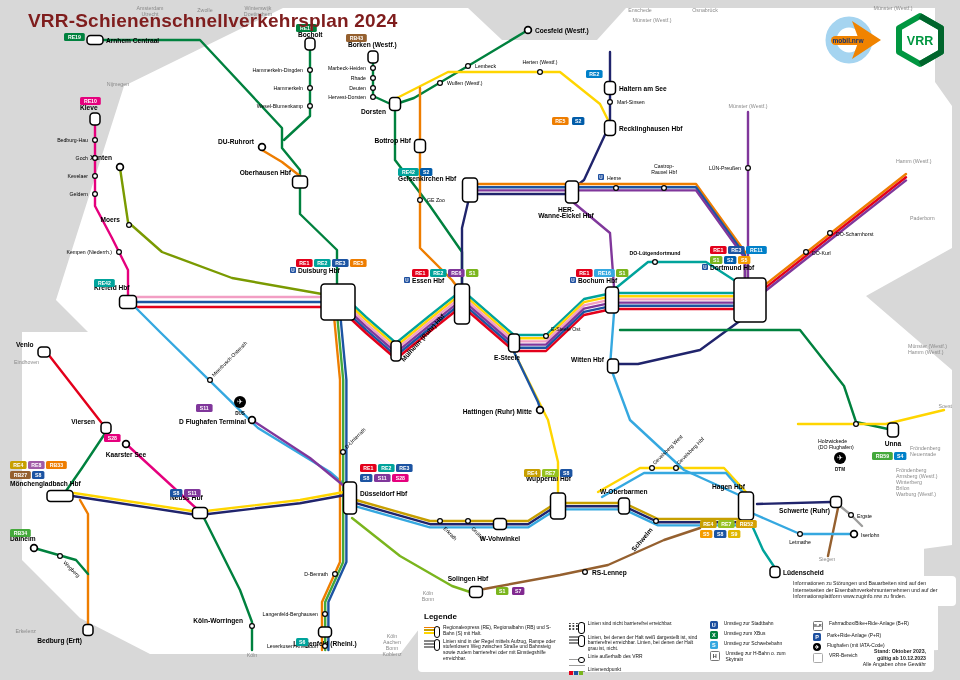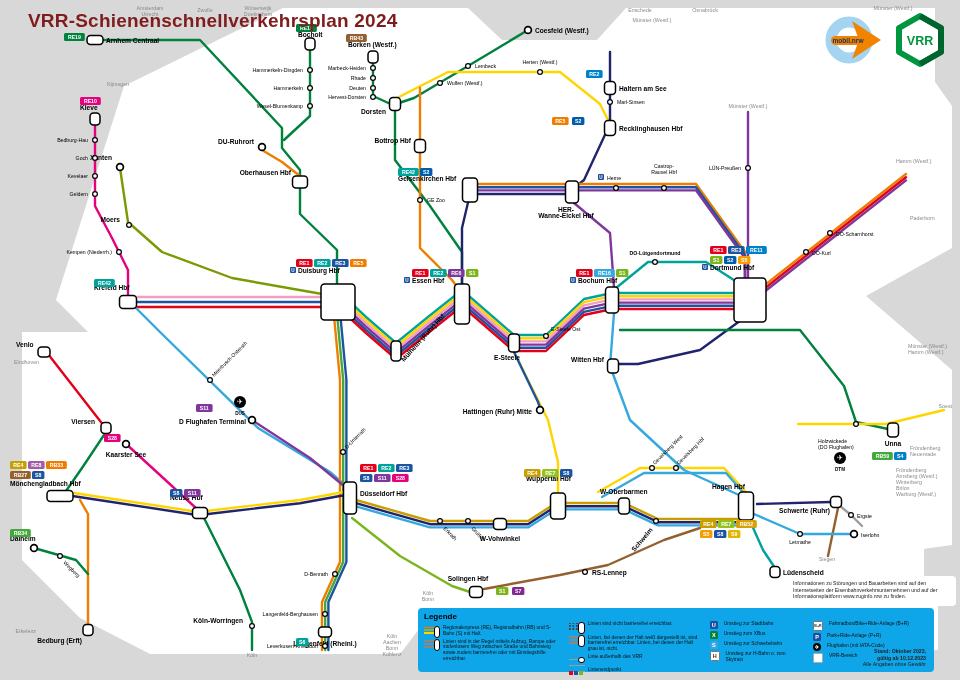--- a/index.html
+++ b/index.html
@@ -4,21 +4,21 @@
 <style>
   html,body{margin:0;padding:0;background:#b9b9b9}
   #canvas{position:relative;width:960px;height:680px;background:#d8d8d8;overflow:hidden;
           font-family:"Liberation Sans",sans-serif}
   #net{position:absolute;left:0;top:0}
   svg text{font-family:"Liberation Sans",sans-serif}
   #page-title{position:absolute;left:28px;top:10px;font-size:19px;font-weight:bold;color:#7f1d1d;letter-spacing:.2px}
   
   #logos{position:absolute;right:14px;top:12px;display:flex;gap:10px;align-items:center}
   
-  #legend{position:absolute;left:418px;top:608px;width:516px;height:64px;background:#0ea5e9;border-radius:4px;
+  #legend{position:absolute;left:418px;top:608px;width:516px;height:64px;background:#ffffff;border-radius:4px;
           padding:4px 6px;box-sizing:border-box;display:flex;gap:8px}
   #legend h4{margin:0 0 2px 0;font-size:8px}
   .lcol{display:flex;flex-direction:column;gap:2px}
   .lcol.c1{width:138px}.lcol.c2{width:132px}.lcol.c3{width:96px}.lcol.c4{width:118px}
   .litem{display:flex;align-items:flex-start;font-size:4.9px;line-height:1.18;color:#111}
   .ic{width:16px;min-width:16px;height:11px;position:relative;margin-right:3px;margin-top:0.5px}
   .ic i{display:block;height:1.8px;margin:1.1px 0;background:#888}
   .ic.lines i:nth-child(1){background:#ee7d00}.ic.lines i:nth-child(2){background:#c79f00}.ic.lines i:nth-child(3){background:#ffd500}
   .ic.dash i{background:none;background-image:linear-gradient(90deg,#444 55%,transparent 0);background-size:3.5px 1.8px}
   .ic.cap::after,.ic.lines::after,.ic.dash::after{content:"";position:absolute;right:0;top:0;width:4.5px;height:10px;

